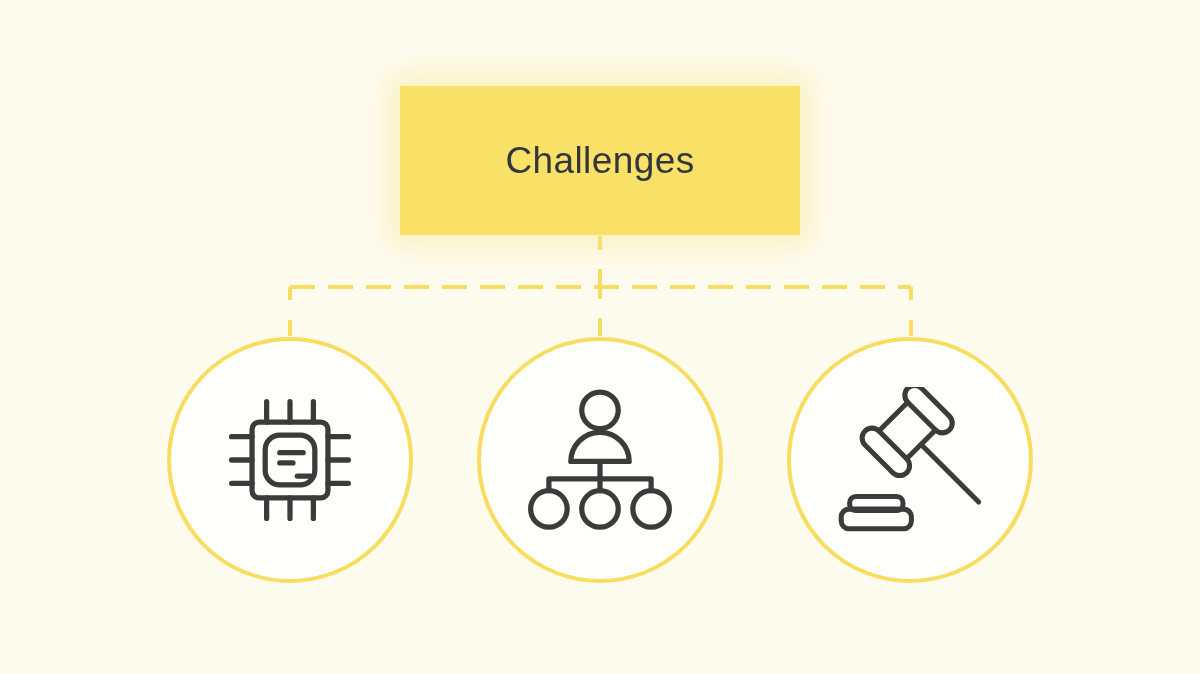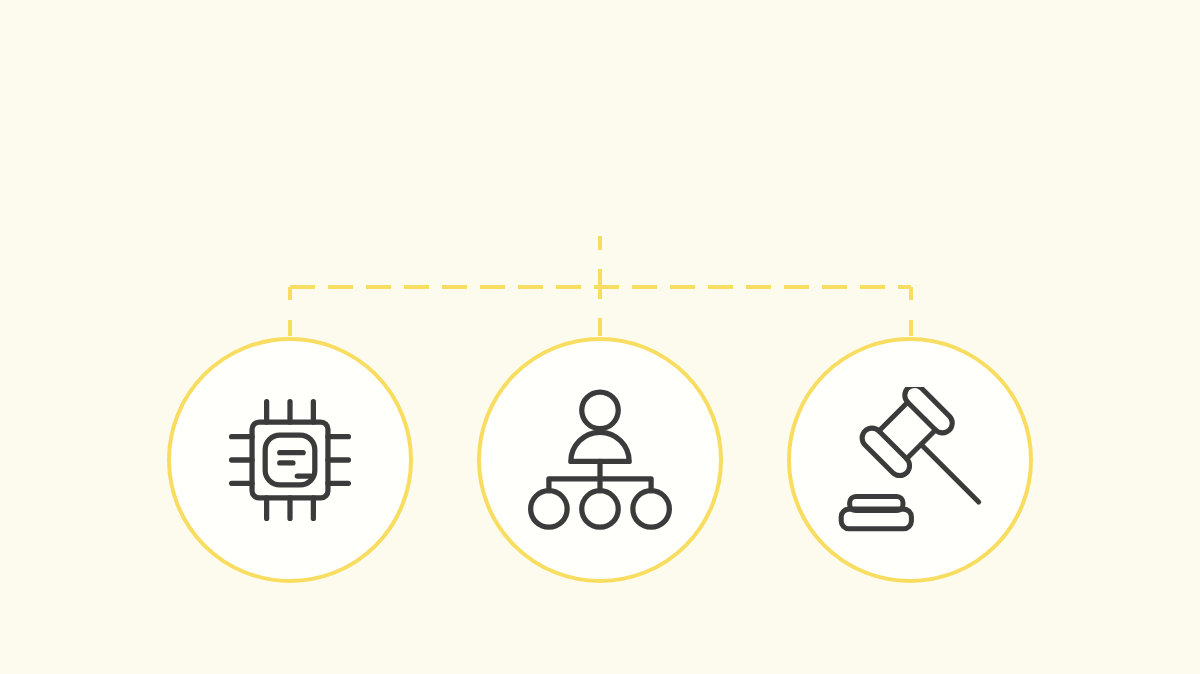--- a/index.html
+++ b/index.html
@@ -84,20 +84,23 @@
 
     <path d="M600 236 V 336" stroke-dasharray="14 19 30 19 18"></path>
 
     <path d="M290 287 H 911" stroke-dasharray="25 13"></path>
 
     <path d="M290 287 V 336" stroke-dasharray="13 20 16"></path>
 
     <path d="M911 287 V 336" stroke-dasharray="13 20 16"></path>
   </svg>
 
+  <div class="challenge-box">
+    <span class="title">Challenges</span>
+  </div>
 
   <div class="node node-1">
     <svg class="icon" width="146" height="146" viewBox="0 0 100 100">
 
       <path d="M34 10 V24 M50 10 V24 M66 10 V24"></path>
 
       <path d="M34 76 V90 M50 76 V90 M66 76 V90"></path>
 
       <path d="M10 34 H24 M10 50 H24 M10 66 H24"></path>
 

